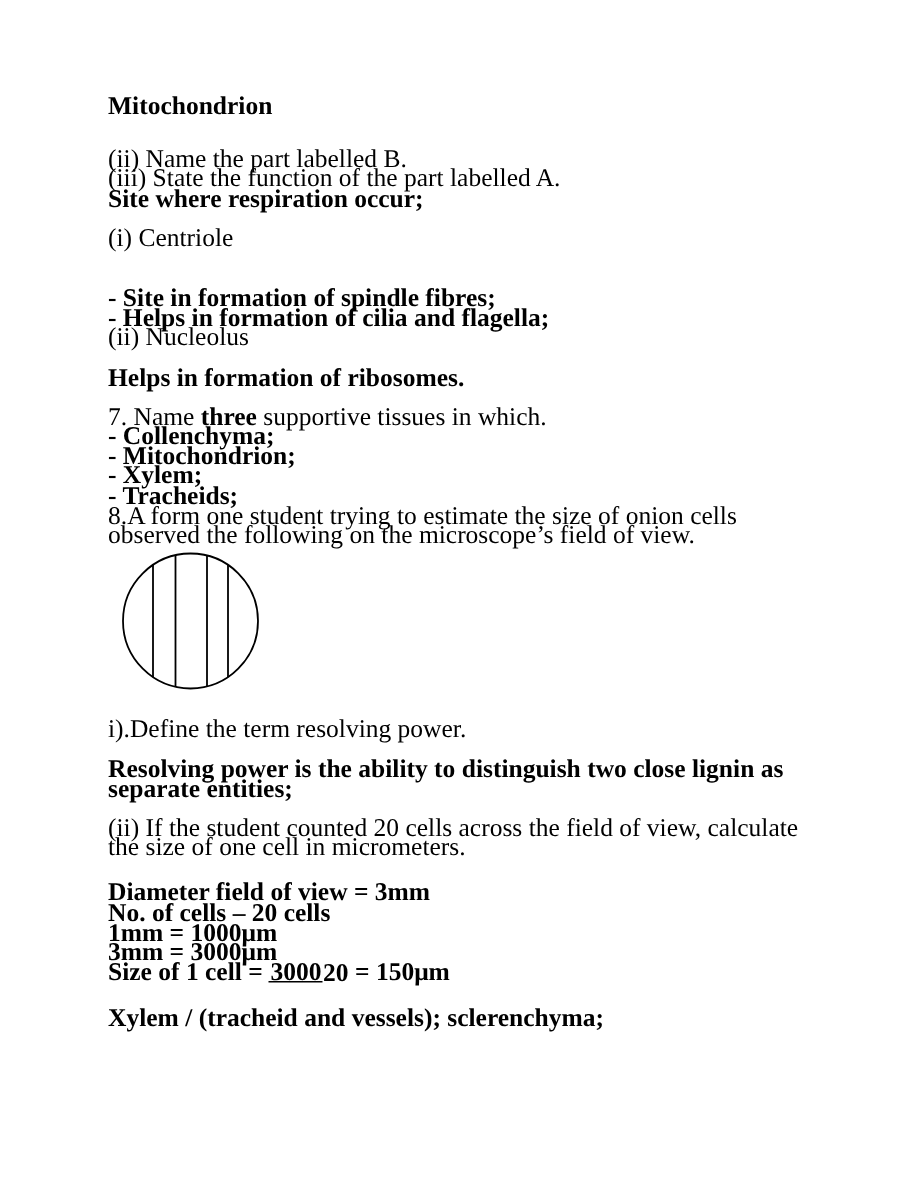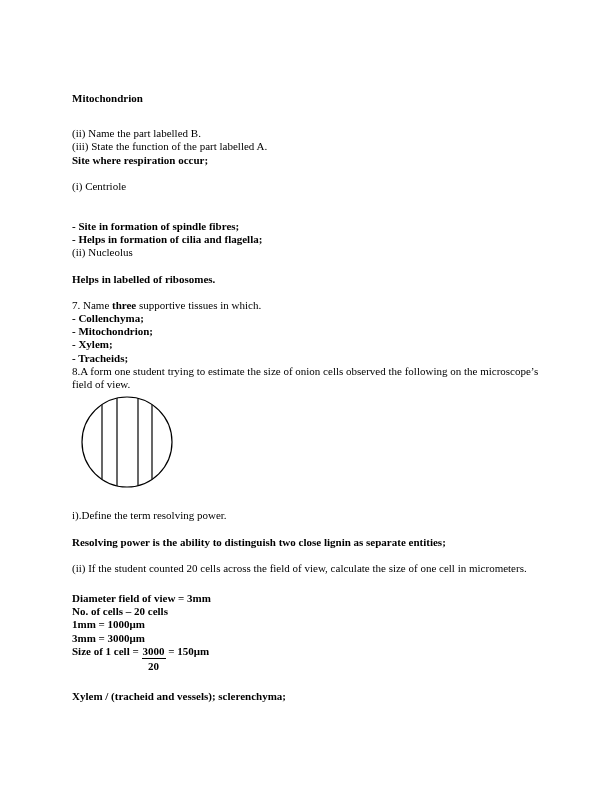--- a/index.html
+++ b/index.html
@@ -3,36 +3,35 @@
 <meta charset="utf-8">
 <style>
   * { margin: 0; padding: 0; box-sizing: border-box; }
   html, body { background: #ffffff; }
   .page {
     width: 612px;
     height: 792px;
     background: #ffffff;
     color: #000000;
     font-family: "Liberation Serif", serif;
-    font-size: 11px;
+    font-size: 17px;
     line-height: 13.2px;
-    padding: 92px 72px 40px 72px;
+    padding: 64px 72px 40px 72px;
     overflow: hidden;
   }
   p { margin: 0; }
   .bold { font-weight: bold; }
   .heading { font-weight: bold; margin-bottom: 22px; }
   .block   { margin-bottom: 13px; }
   .block-lg{ margin-bottom: 27px; }
   .block-xl{ margin-bottom: 17px; }
   .diagram-wrap { margin: 4px 0 17px 8px; }
   .frac {
     display: inline-flex;
-    flex-direction: column;
-    align-items: center;
+    flex-direction: row;
     font-weight: bold;
   }
   .frac .num { border-bottom: 1.3px solid #000; padding: 0 1px; }
   .frac .den { padding-top: 0.5px; }
   svg line, svg circle { stroke: #000; }
 </style>
 </head>
 <body>
 
 <div class="page">
@@ -47,21 +46,21 @@
 
 
   <p class="block-lg">(i) Centriole</p>
 
   <div class="block">
     <p class="bold">- Site in formation of spindle fibres;</p>
     <p class="bold">- Helps in formation of cilia and flagella;</p>
     <p>(ii) Nucleolus</p>
   </div>
 
-  <p class="bold block">Helps in labelled of ribosomes.</p>
+  <p class="bold block">Helps in formation of ribosomes.</p>
 
   <div>
     <p><span>7. Name </span><span class="bold">three</span><span> supportive tissues in which.</span></p>
     <p class="bold">- Collenchyma;</p>
     <p class="bold">- Mitochondrion;</p>
     <p class="bold">- Xylem;</p>
     <p class="bold">- Tracheids;</p>
     <p>8.A form one student trying to estimate the size of onion cells observed the following on the microscope’s field of view.</p>
   </div>
 

